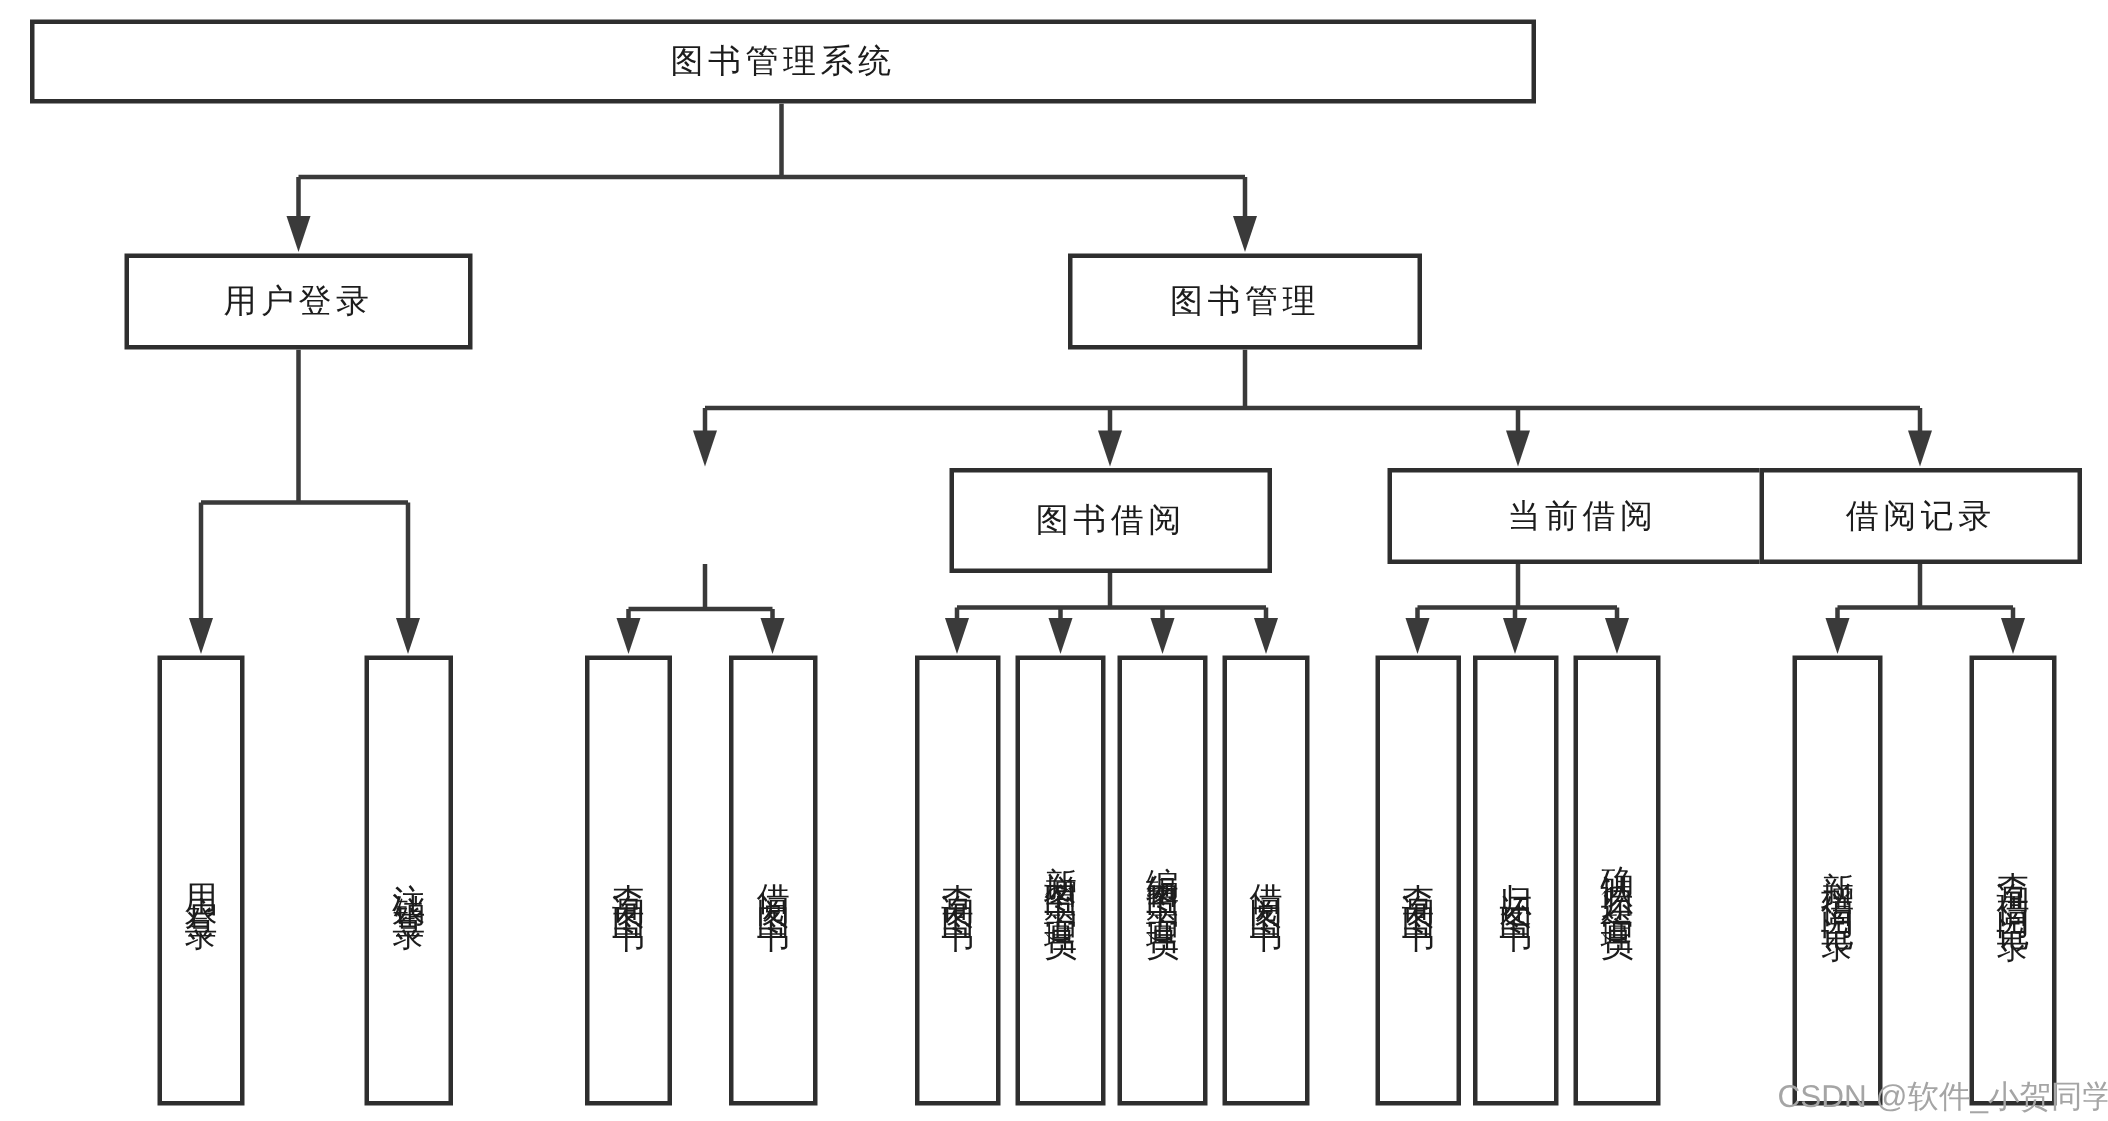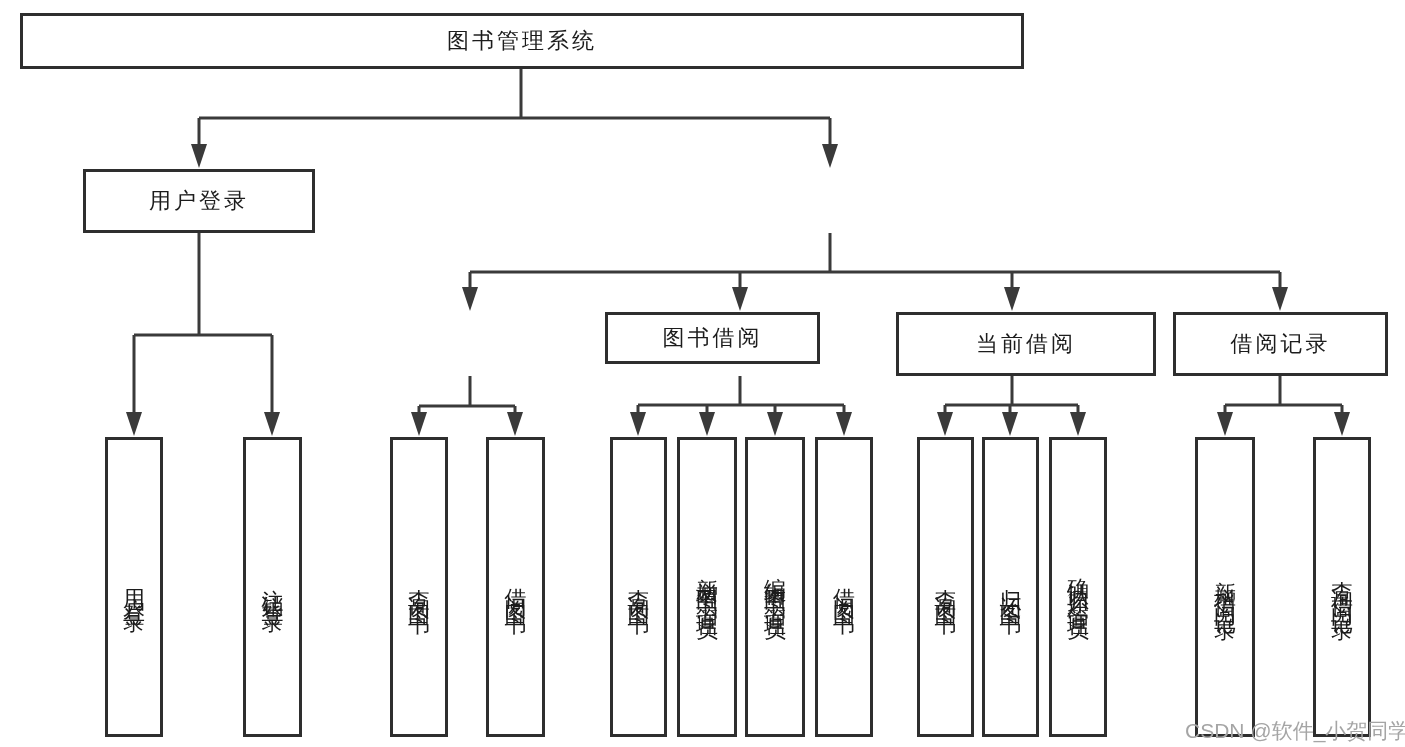--- a/index.html
+++ b/index.html
@@ -77,25 +77,28 @@
     </g>
   </svg>
 
   <div class="box" style="left:20px;top:13px;width:1004px;height:56px">
     <span class="hlabel">图书管理系统</span>
   </div>
 
   <div class="box" style="left:83px;top:169px;width:232px;height:64px">
     <span class="hlabel">用户登录</span>
   </div>
+  <div class="box" style="left:712px;top:169px;width:236px;height:64px">
+    <span class="hlabel">图书管理</span>
+  </div>
 
-  <div class="box" style="left:605px;top:312px;width:215px;height:52px">
+  <div class="box" style="left:633px;top:312px;width:215px;height:70px">
     <span class="hlabel">图书借阅</span>
   </div>
-  <div class="box" style="left:896px;top:312px;width:260px;height:64px">
+  <div class="box" style="left:925px;top:312px;width:260px;height:64px">
     <span class="hlabel">当前借阅</span>
   </div>
   <div class="box" style="left:1173px;top:312px;width:215px;height:64px">
     <span class="hlabel">借阅记录</span>
   </div>
 
   <div class="box" style="left:105px;top:437px;width:58px;height:300px">
     <span class="vlabel">用户登录</span>
   </div>
   <div class="box" style="left:243px;top:437px;width:59px;height:300px">

